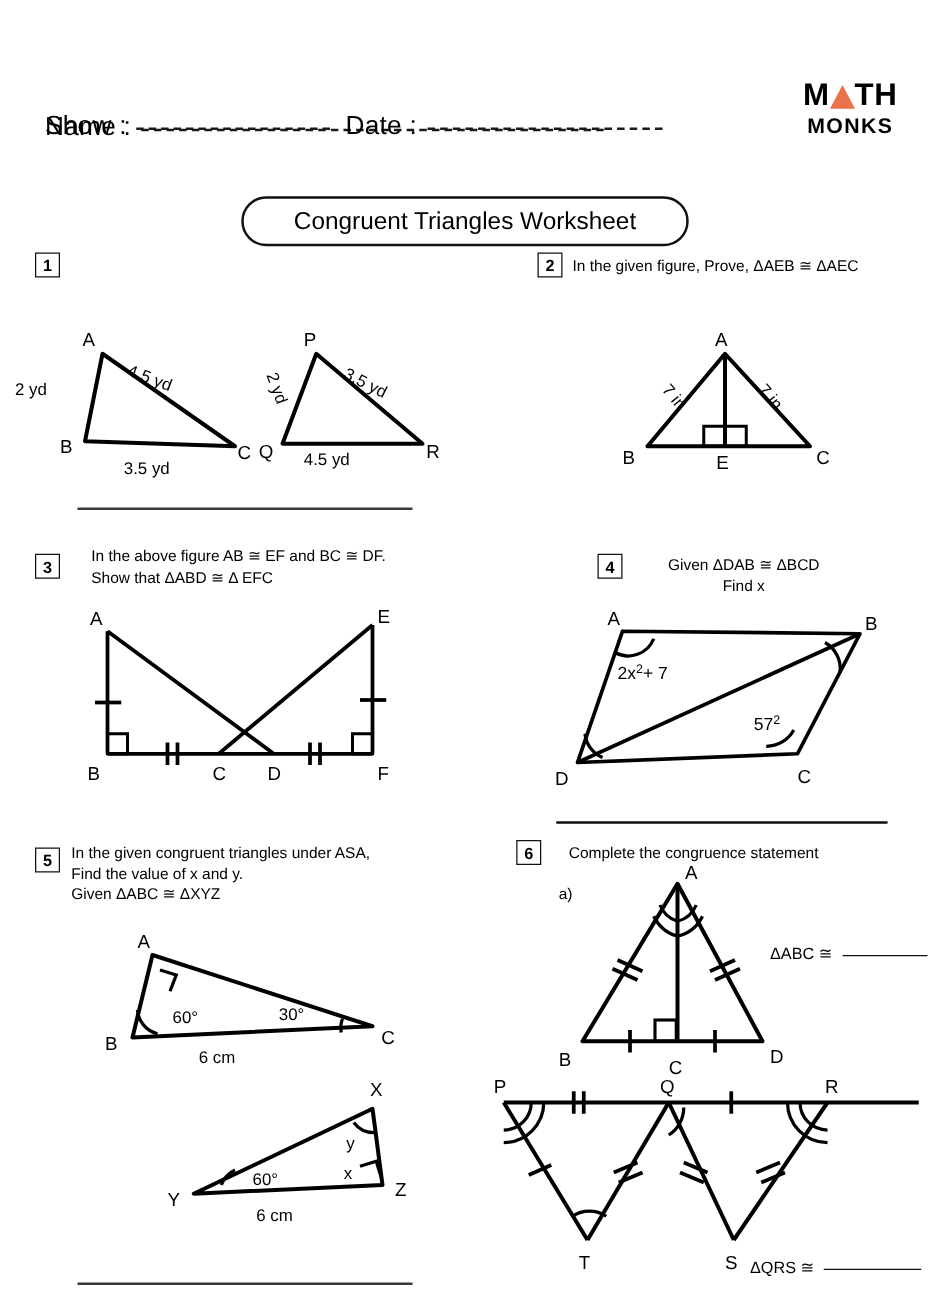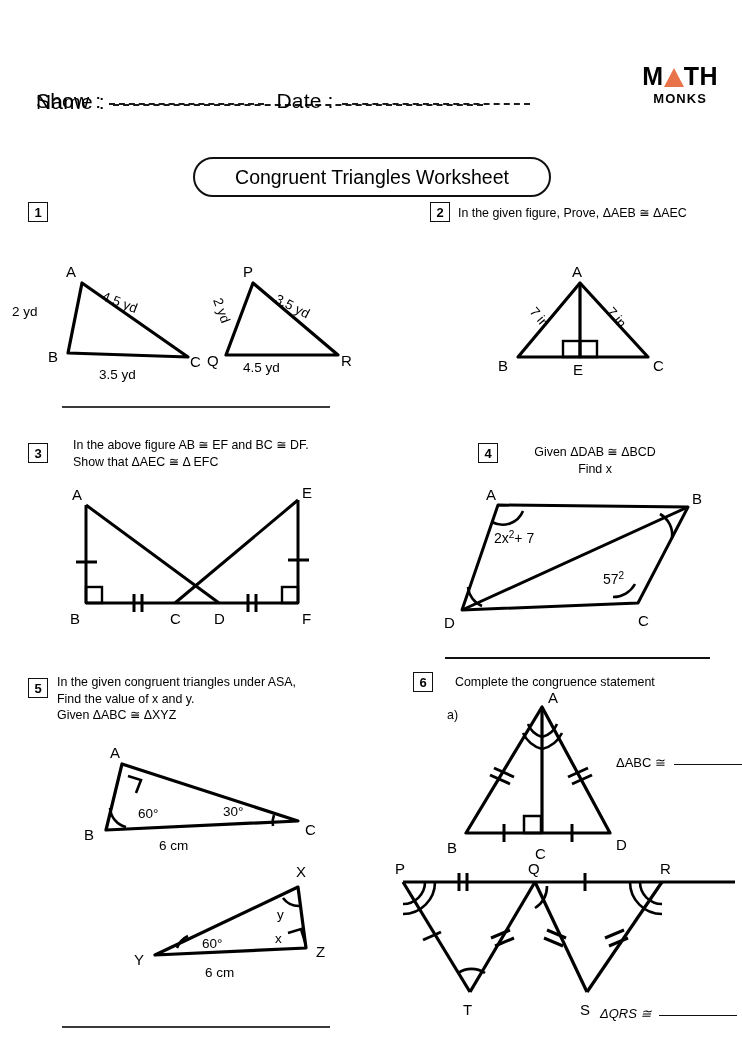--- a/index.html
+++ b/index.html
@@ -24,21 +24,21 @@
     height: 0;
     position: relative;
     top: -3px;
   }
   #name-row { left: 36px; top: 46px; margin-top: 44px; }
   #score-row { left: 36px; top: 89px; }
 
   .logo { position: absolute; right: 24px; top: 64px; text-align: center; line-height: 1; }
   .logo-main { font-size: 25px; font-weight: 700; letter-spacing: .5px; display: flex; align-items: center; justify-content: center; }
   .logo-tri { display: inline-block; width: 0; height: 0; border-left: 10px solid transparent; border-right: 10px solid transparent; border-bottom: 19px solid #e8734a; margin: 0 0px; position: relative; top: 1px; }
-  .logo-sub { font-size: 13px; font-weight: 700; letter-spacing: 1.1px; margin-top: 3px; }
+  .logo-sub { font-size: 17px; font-weight: 700; letter-spacing: 1.1px; margin-top: 3px; }
 
   .title-pill {
     position: absolute; left: 193px; top: 137px;
     width: 358px; height: 40px;
     border: 2.2px solid #111; border-radius: 21px;
     display: flex; align-items: center; justify-content: center;
     font-size: 19.5px;
     margin-top: 20px;
   }
 
@@ -130,21 +130,21 @@
     <text class="vlbl" x="78" y="121">B</text>
     <text class="vlbl" x="153" y="125">E</text>
     <text class="vlbl" x="233" y="121">C</text>
     <text class="slbl" x="109" y="62" transform="rotate(50,109,62)">7 in</text>
     <text class="slbl" x="186" y="62" transform="rotate(50,186,62)">7 in</text>
   </svg>
 
   <div class="qnum" style="left:28px; top:443px;">3</div>
   <div class="qtext" style="left:57px; top:437px; width:310px;margin-left:16px;">
     <div>In the above figure AB ≅ EF and BC ≅ DF.</div>
-    <div>Show that  ΔAEC ≅ Δ EFC</div>
+    <div>Show that  ΔABD ≅ Δ EFC</div>
   </div>
 
   <svg class="fig" style="left:40px; top:480px;" width="320" height="160">
 
     <line x1="46" y1="25" x2="46" y2="123" stroke="#000" stroke-width="3"></line>
     <line x1="46" y1="123" x2="258" y2="123" stroke="#000" stroke-width="3"></line>
     <line x1="46" y1="25" x2="179" y2="123" stroke="#000" stroke-width="3"></line>
 
     <line x1="258" y1="20" x2="258" y2="123" stroke="#000" stroke-width="3"></line>
     <line x1="258" y1="20" x2="135" y2="123" stroke="#000" stroke-width="3"></line>
@@ -303,18 +303,18 @@
 
     <line x1="210" y1="78" x2="229" y2="70" stroke="#000" stroke-width="3"></line>
     <line x1="214" y1="86" x2="233" y2="78" stroke="#000" stroke-width="3"></line>
     <text class="vlbl" x="0" y="14">P</text>
     <text class="vlbl" x="133" y="14">Q</text>
     <text class="vlbl" x="265" y="14">R</text>
     <text class="vlbl" x="68" y="155">T</text>
     <text class="vlbl" x="185" y="155">S</text>
   </svg>
 
-  <div class="ans" style="left:600px; top:1006px;font-style:italic;">
+  <div class="ans" style="left:600px; top:1006px;">
     <span>ΔQRS ≅</span>
     <span class="ansline"></span>
   </div>
 
 </div>
 
 </body></html>

